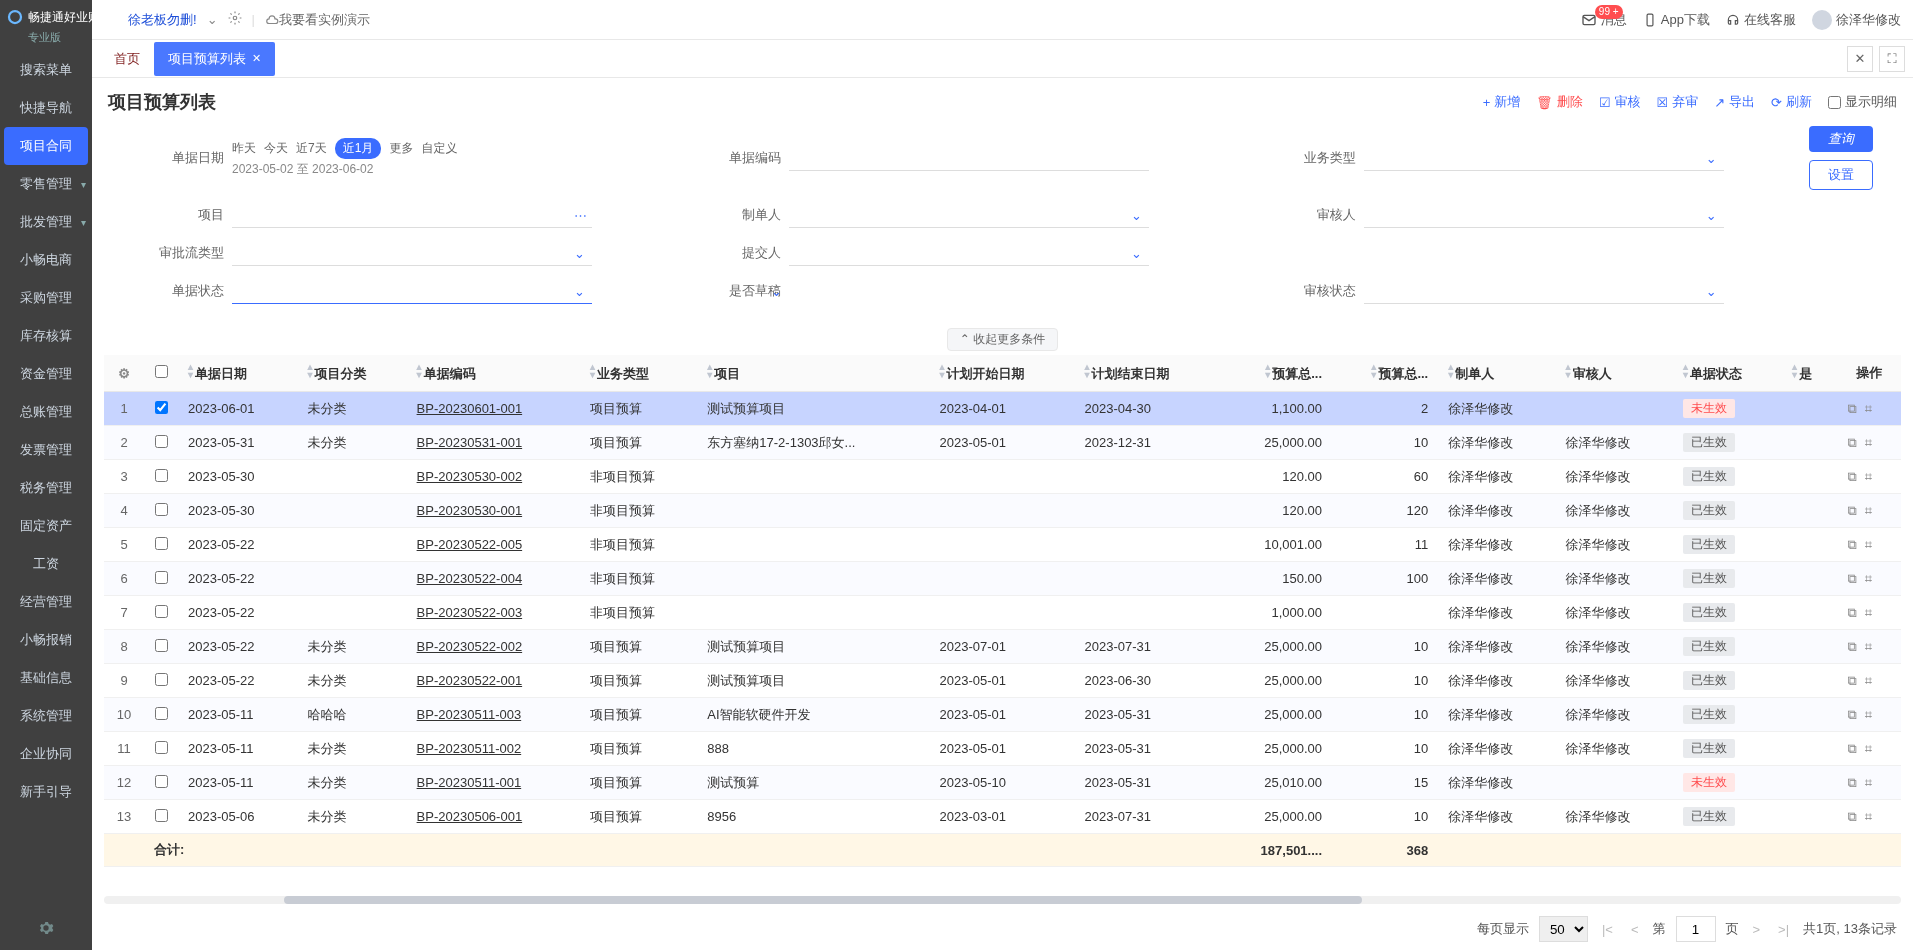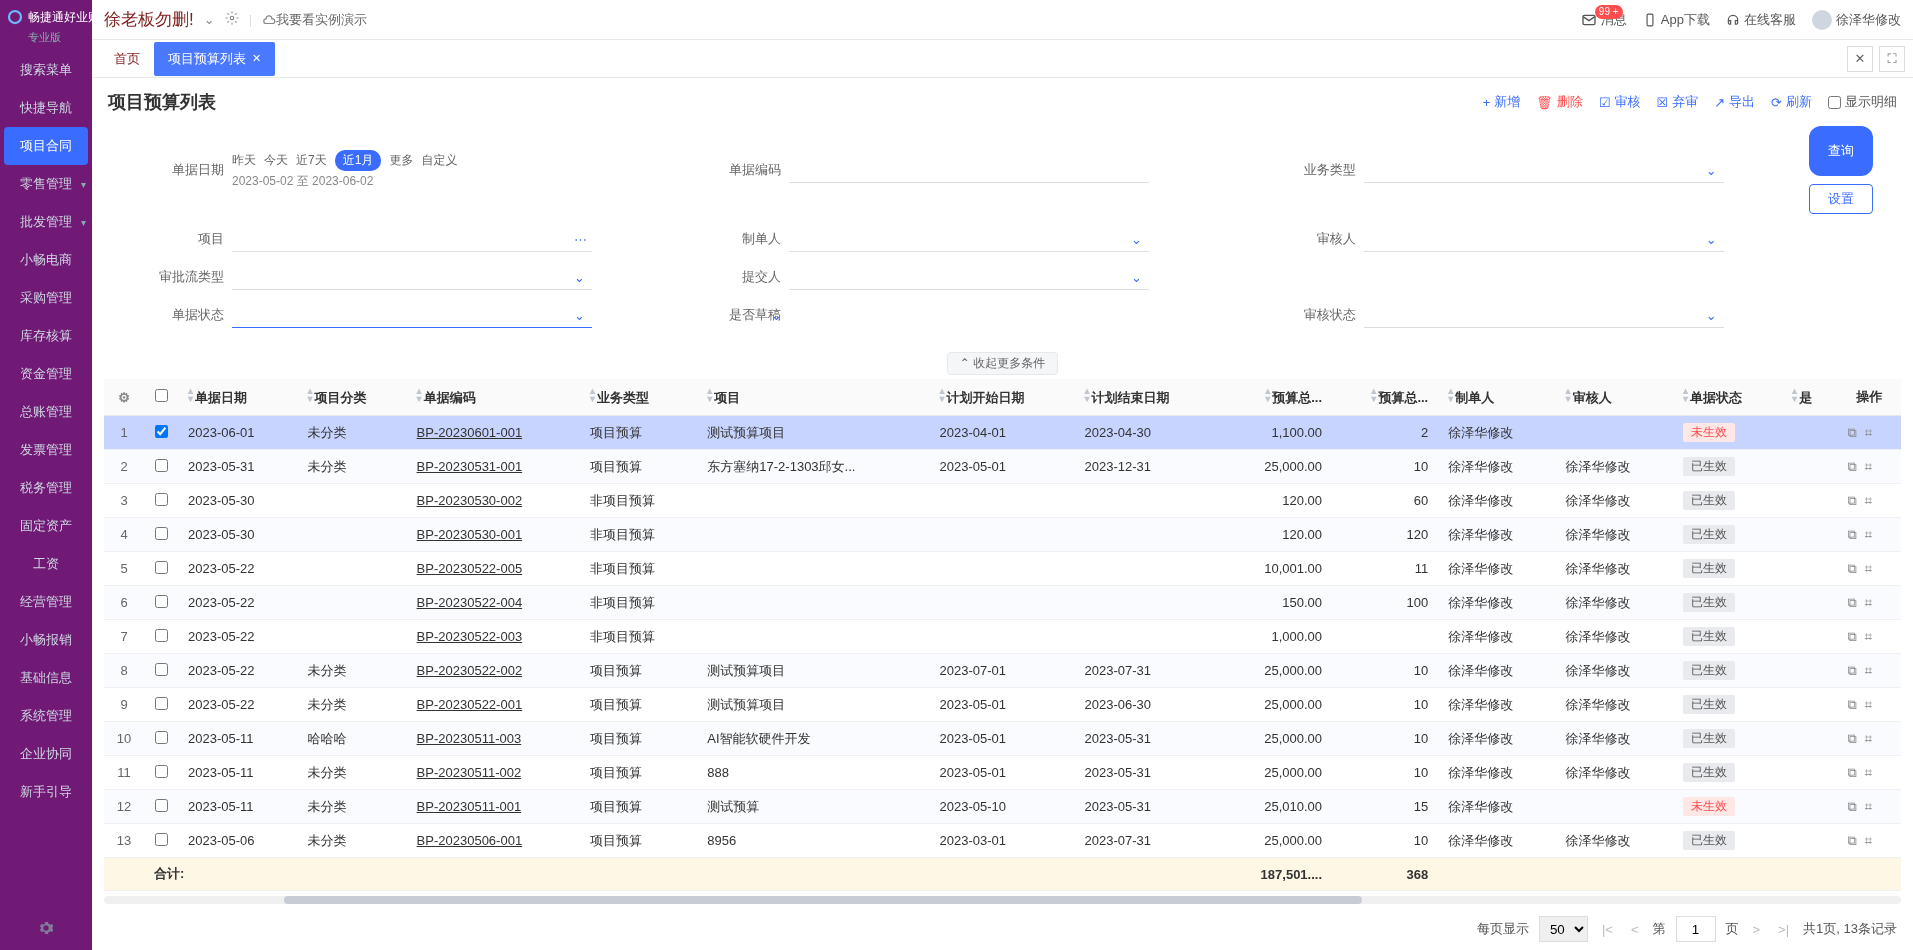--- a/index.html
+++ b/index.html
@@ -1,36 +1,36 @@
 <!DOCTYPE html>
 <html><head>
 <meta charset="utf-8">
 <style>
 * { box-sizing: border-box; margin: 0; padding: 0; }
 body { font-family: "Microsoft YaHei", Arial, sans-serif; font-size: 13px; color: #333; background: #fff; overflow: hidden; }
 .app { display: flex; height: 100vh; }
 
 
-.sidebar { width: 92px; background: #701a75; color: #fff; display: flex; flex-direction: column; flex-shrink: 0; justify-content: space-between; }
+.sidebar { width: 92px; background: #404040; color: #fff; display: flex; flex-direction: column; flex-shrink: 0; justify-content: space-between; }
 .sidebar-logo { display: flex; align-items: center; padding: 8px 6px; gap: 4px; }
 .sidebar-logo svg { flex-shrink: 0; }
 .sidebar-logo span { font-size: 12px; color: #fff; white-space: nowrap; }
 .sidebar-sub { font-size: 11px; color: #8aa; padding-left: 28px; margin-top: -4px; margin-bottom: 6px; }
 .sidebar-item { padding: 10px 0; text-align: center; font-size: 13px; color: #cdd6e0; cursor: pointer; position: relative; }
 .sidebar-item.active { background: #3a6cff; color: #fff; border-radius: 4px; margin: 0 4px; }
 .sidebar-item .expand-ind { position: absolute; right: 6px; top: 50%; transform: translateY(-50%); font-size: 10px; color: #8aa; }
 .sidebar-bottom { margin-top: auto; text-align: center; padding: 10px; font-size: 16px; color: #8aa; }
 
 
 .main { flex: 1; display: flex; flex-direction: column; min-width: 0; }
 
 
 .top-header { height: 40px; border-bottom: 1px solid #e8e8e8; display: flex; align-items: center; padding: 0 12px; gap: 12px; }
 .top-left { display: flex; align-items: center; gap: 10px; }
-.org-name { color: #7f1d1d; font-size: 17px; }
+.org-name { color: #1d4ed8; font-size: 13px; margin-left: 24px; }
 .top-icn { color: #888; cursor: pointer; }
 .demo-link { color: #666; display: flex; align-items: center; cursor: pointer; }
 .top-right { margin-left: auto; display: flex; align-items: center; gap: 16px; }
 .top-action { display: flex; align-items: center; gap: 4px; color: #555; cursor: pointer; font-size: 13px; position: relative; }
 .badge { position: absolute; top: -6px; left: 14px; background: #ff4d4f; color: #fff; border-radius: 10px; font-size: 10px; padding: 0 4px; line-height: 14px; }
 .avatar { width: 20px; height: 20px; border-radius: 50%; background: #d0d6e0; display: inline-block; }
 
 
 .tab-bar { height: 38px; display: flex; align-items: center; border-bottom: 1px solid #e8e8e8; padding: 0 8px; }
 .tab { padding: 8px 14px; color: #7f1d1d; cursor: pointer; display: flex; align-items: center; gap: 6px; }
@@ -57,21 +57,21 @@
 .filter-col2 { width: 33%; display: flex; align-items: center; }
 .filter-col3 { width: 28%; display: flex; align-items: center; }
 .date-chips { display: flex; gap: 8px; align-items: center; font-size: 12px; }
 .date-chip { color: #666; cursor: pointer; }
 .date-chip.active { background: #3a6cff; color: #fff; border-radius: 10px; padding: 2px 8px; }
 .date-range { font-size: 12px; color: #888; margin-top: 2px; }
 .sel-caret { color: #3a6cff; margin-left: -18px; pointer-events: none; }
 .more-dots { color: #3a6cff; margin-left: -18px; cursor: pointer; }
 .cal-icn { color: #3a6cff; margin-left: -18px; }
 .right-buttons { margin-left: auto; display: flex; flex-direction: column; gap: 8px; }
-.btn-primary { background: #3a6cff; color: #fff; border: none; border-radius: 12px; padding: 16px 18px; cursor: pointer; font-size: 13px; }
+.btn-primary { background: #3a6cff; color: #fff; border: none; border-radius: 4px; padding: 4px 18px; cursor: pointer; font-size: 13px; font-style: italic; }
 .btn-secondary { background: #fff; color: #3a6cff; border: 1px solid #3a6cff; border-radius: 4px; padding: 5px 18px; cursor: pointer; font-size: 13px; }
 .collapse-bar { text-align: center; padding: 4px; }
 .collapse-pill { display: inline-block; background: #f5f6f8; border: 1px solid #e8e8e8; border-radius: 4px; padding: 2px 12px; font-size: 12px; color: #666; cursor: pointer; }
 
 
 .table-wrap { flex: 1; overflow: auto; padding: 0 12px; }
 table { width: 100%; border-collapse: collapse; font-size: 13px; }
 thead th { background: #fafafa; text-align: left; padding: 8px 10px; border-bottom: 1px solid #e8e8e8; color: #333; font-weight: 600; white-space: nowrap; }
 thead th .sort { color: #c0c6d0; font-size: 10px; margin-right: 2px; display: inline-block; line-height: 8px; }
 tbody td { padding: 7px 10px; border-bottom: 1px solid #f0f0f0; white-space: nowrap; }

